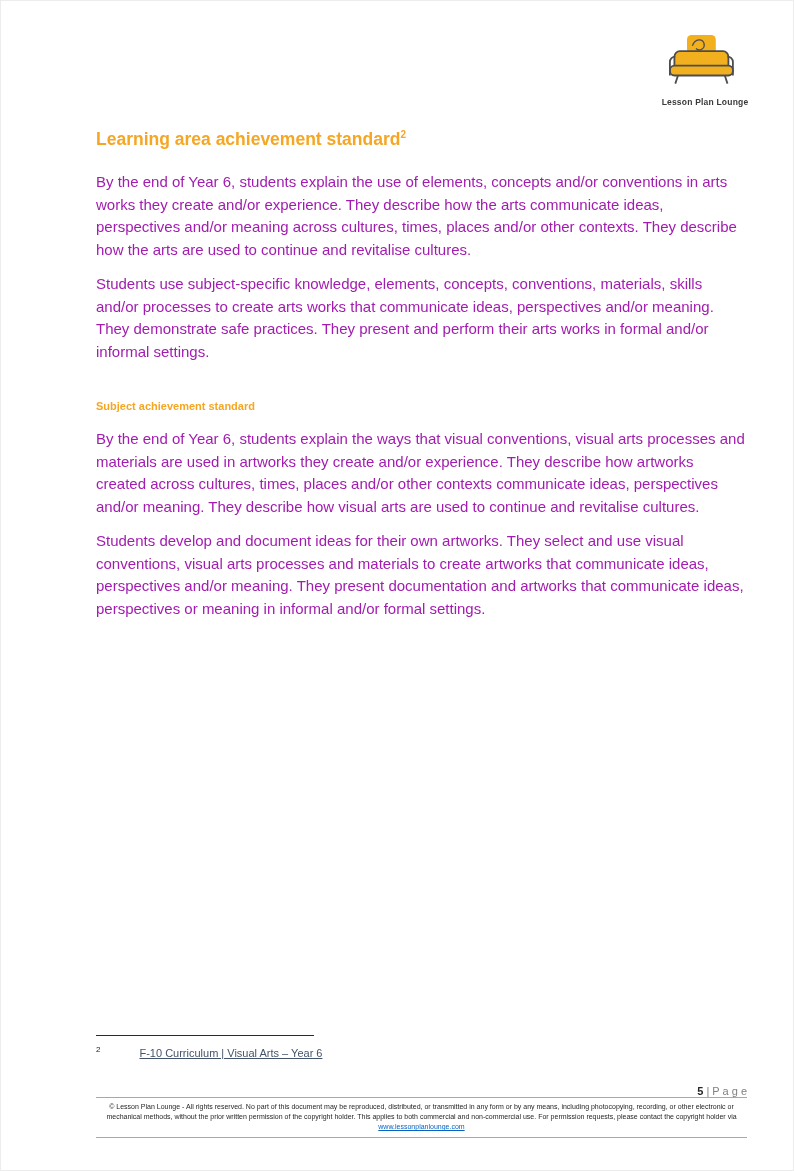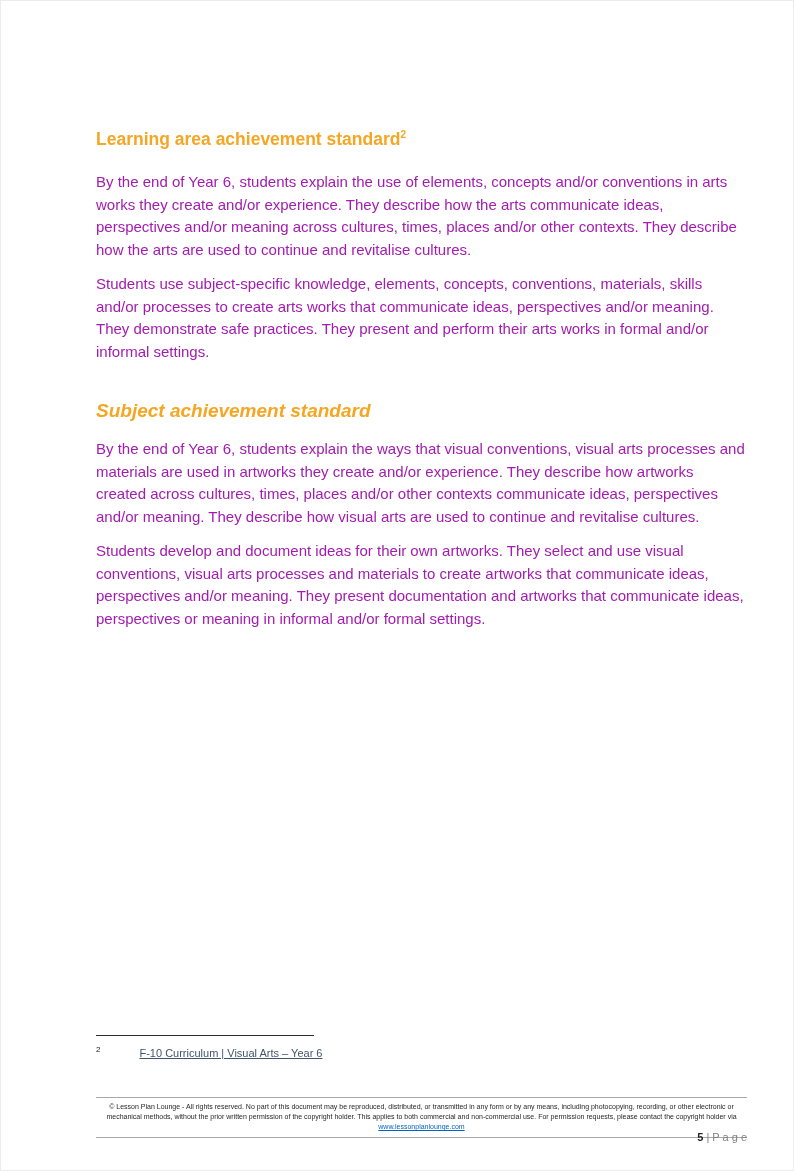--- a/index.html
+++ b/index.html
@@ -29,48 +29,60 @@
   .content { position: absolute; top: 124px; left: 95px; right: 46px; }
   .heading {
     margin: 4px 0 21px; font-size: 17.5px; font-weight: bold;
     color: var(--accent, #F5A623);
   }
   .heading sup { font-size: 10px; }
   .body-paragraph {
     margin: 0 0 12px; font-size: 15px; line-height: 22.5px; color: #a21caf;
   }
   .subheading {
-    margin: 37px 0 16px; font-size: 19px; font-weight: bold;
+    margin: 37px 0 16px; font-size: 11px; font-weight: bold;
     color: var(--accent, #F5A623);
-    font-style: italic;
   }
 
   
   .footnote-area { position: absolute; left: 95px; right: 46px; top: 1034px; }
   .footnote-separator { width: 218px; border-top: 1.6px solid #2b2b2b; margin-bottom: 9px; }
   .footnote-text { font-size: 11px; color: #212121; }
   .footnote-text sup { font-size: 8px; margin-right: 3px; }
   .footnote-link { color: var(--footnote-link, #44546A); text-decoration: underline; cursor: pointer; margin-left: 36px; }
 
   
   .footer {
     position: absolute; left: 95px; right: 46px; top: 1096px;
     border-top: 1px solid #a8a8a8; border-bottom: 1px solid #a8a8a8;
     padding: 4px 4px 5px; box-sizing: border-box;
     text-align: center; font-size: 7px; line-height: 9.5px; color: #262626;
   }
   .footer-link { color: var(--footer-link, #0563C1); text-decoration: underline; cursor: pointer; display: inline-block; margin-top: 1px; }
-  .page-number { position: absolute; right: 46px; top: 1130px; font-size: 11px; color: #808080; text-align: right; }
+  .page-number { position: absolute; right: 46px; top: 1084px; font-size: 11px; color: #808080; text-align: right; }
   .page-number .num { font-weight: bold; color: #262626; }
 </style>
 </head>
 <body>
 
 <div class="page">
 
+  <div class="logo">
+    <svg viewBox="0 0 100 64" width="90" height="58" aria-hidden="true">
+      <rect class="c-pillow" x="30" y="2" width="32" height="27" rx="5"></rect>
+      <path class="c-doodle" d="M36 14 c3 -9 12 -8 13 -2 c1 5 -5 9 -9 5"></path>
+      <rect class="c-fill" x="16" y="20" width="60" height="21" rx="6"></rect>
+      <rect class="c-fill" x="11" y="36" width="70" height="11" rx="5"></rect>
+      <path class="c-line" d="M11 47 v-15 a6 6 0 0 1 6 -6"></path>
+      <path class="c-line" d="M81 47 v-15 a6 6 0 0 0 -6 -6"></path>
+      <line class="c-line" x1="20" y1="47" x2="17" y2="56"></line>
+      <line class="c-line" x1="72" y1="47" x2="75" y2="56"></line>
+    </svg>
+    <span class="brand">Lesson Plan Lounge</span>
+  </div>
 
   <div class="content">
     <h1 class="heading">
       <span>Learning area achievement standard</span><sup>2</sup>
     </h1>
 
     <p class="body-paragraph">By the end of Year 6, students explain the use of elements, concepts and/or conventions in arts works they create and/or experience. They describe how the arts communicate ideas, perspectives and/or meaning across cultures, times, places and/or other contexts. They describe how the arts are used to continue and revitalise cultures.</p>
     <p class="body-paragraph">Students use subject-specific knowledge, elements, concepts, conventions, materials, skills and/or processes to create arts works that communicate ideas, perspectives and/or meaning. They demonstrate safe practices. They present and perform their arts works in formal and/or informal settings.</p>
 
     <h2 class="subheading">Subject achievement standard</h2>

